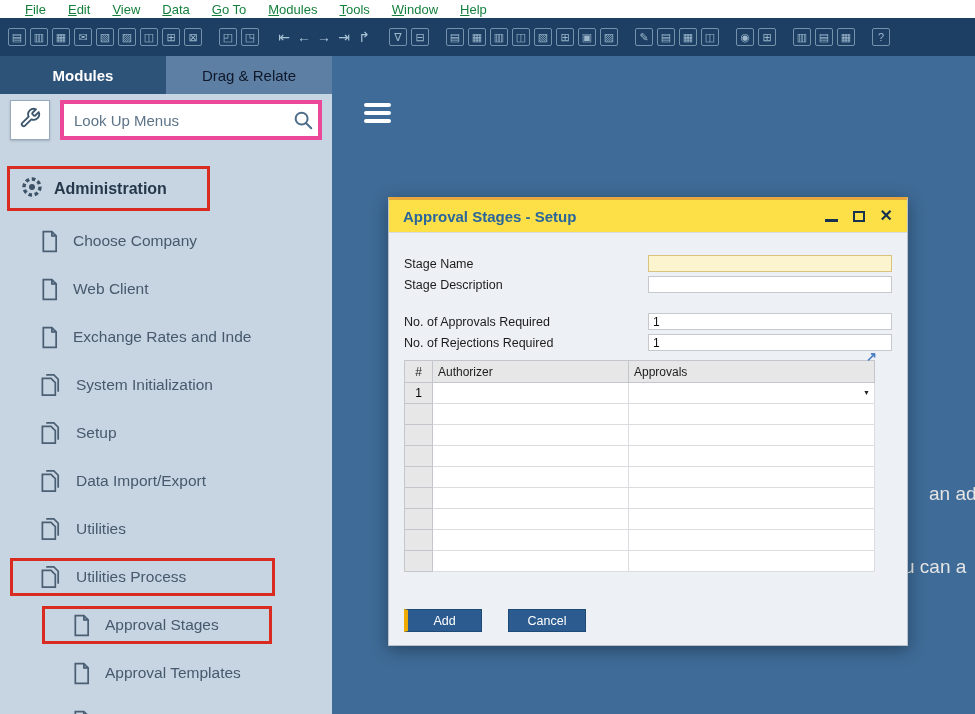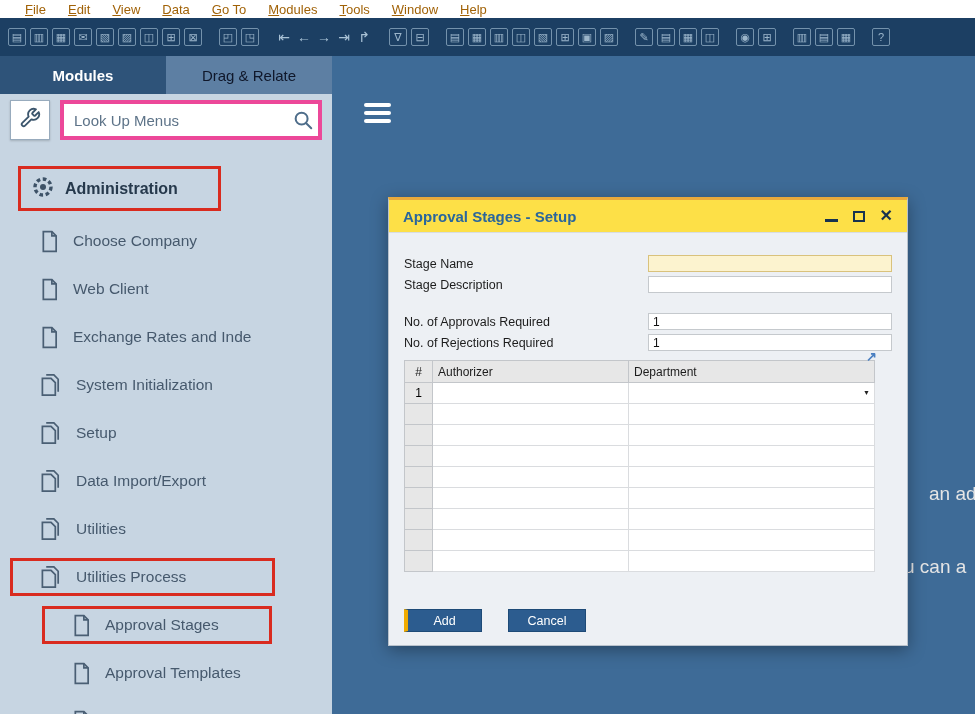--- a/index.html
+++ b/index.html
@@ -1,21 +1,21 @@
 <!DOCTYPE html>
 <html><head>
 <meta charset="utf-8">
 <style>
   *{box-sizing:border-box;margin:0;padding:0}
   html,body{width:975px;height:714px;overflow:hidden}
   body{font-family:"Liberation Sans",sans-serif;position:relative;background:#fff;cursor:default}
 
   
   .menubar{height:18px;background:#ffffff;display:flex;align-items:center;padding-left:14px;
-           font-size:13px;color:#a16207}
+           font-size:13px;color:#15803d}
   .menu-item{padding:0 11px;white-space:nowrap}
   .accel{text-decoration:underline}
 
   
   .toolbar{height:38px;background:#1c3f63;display:flex;align-items:center;padding:0 8px;gap:4px}
   .tb-box{width:18px;height:18px;border:1px solid #7e9cb4;border-radius:2px;color:#a9c2d6;
           font-size:11px;line-height:16px;text-align:center;flex:none;opacity:.9}
   .tb-plain{color:#a9c2d6;font-size:14px;width:16px;text-align:center;flex:none}
   .tb-sep{width:9px;flex:none}
 
@@ -29,21 +29,21 @@
   .tab.active{background:#2e5379;color:#ffffff;font-weight:bold}
   .tab.inactive{background:#5d7fa3;color:#0f172a}
   .search-row{padding:6px 10px 0 10px;display:flex;gap:10px;align-items:center;flex:none}
   .tool-btn{width:40px;height:40px;background:#fff;border:1px solid #98abbd;display:flex;
             align-items:center;justify-content:center;flex:none;box-shadow:0 1px 2px rgba(0,0,0,.18)}
   .search-box{position:relative;flex:1;height:40px}
   .search-box input{width:100%;height:100%;border:4px solid #ec4899;padding:0 36px 0 10px;
             font-size:15px;color:#3c5066;background:#fff;font-family:inherit;outline:none}
   .search-box input::placeholder{color:#5d7388;opacity:1}
   .search-icon{position:absolute;right:8px;top:9px;pointer-events:none}
-  .admin-wrap{margin:26px 0 0 18px;width:203px;flex:none}
+  .admin-wrap{margin:26px 0 0 7px;width:203px;flex:none}
   .admin-box{height:45px;border:3px solid #d92b1f;padding:0 10px;display:flex;align-items:center;gap:10px;background:transparent}
   .admin-label{font-size:16px;color:#26394c;font-weight:600}
   .menu-list{margin-top:6px}
   .mi{height:48px;display:flex;align-items:center;position:relative}
   .mi .ico{display:flex;align-items:center;flex:none}
   .mi .ico.ind1{margin-left:40px}
   .mi .ico.ind2{margin-left:72px}
   .mi .lbl{margin-left:14px;font-size:15.5px;color:#46596d;white-space:nowrap}
   .hl-box{position:absolute;top:5px;bottom:5px;border:3px solid #d92b1f}
   .hl-box.lvl1{left:10px;width:265px}
@@ -339,21 +339,21 @@
           <table class="grid">
             <colgroup>
               <col style="width:28px">
                 <col style="width:196px">
                 <col style="width:246px">
             </colgroup>
             <thead>
               <tr>
                 <th class="numcol">#</th>
                 <th>Authorizer</th>
-                <th>Department</th>
+                <th>Approvals</th>
               </tr>
             </thead>
             <tbody>
                 <tr>
                   <td class="numcol">1</td>
                   <td></td>
                   <td><span></span><span class="dd-caret">▼</span></td>
                 </tr>
                 <tr>
                   <td class="numcol"></td>

